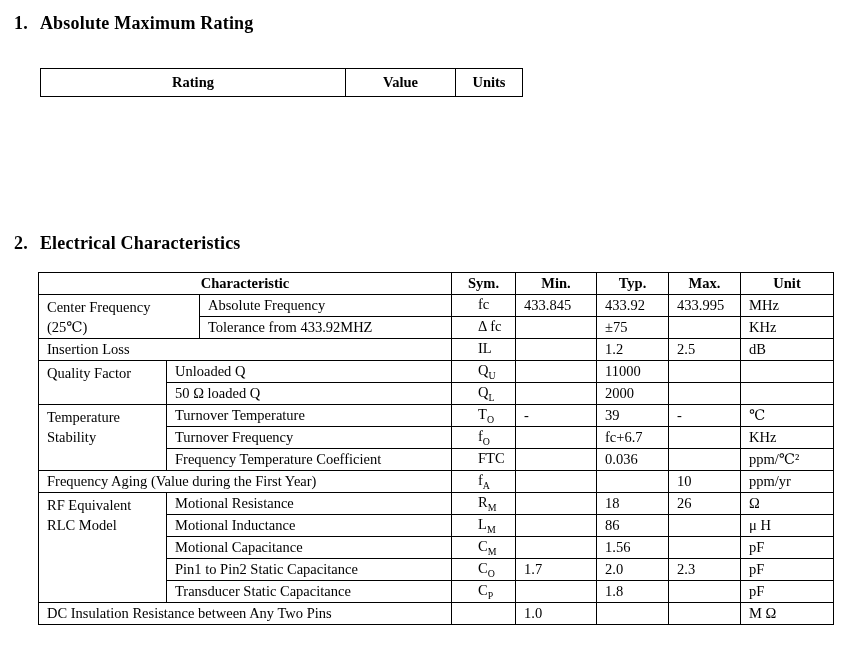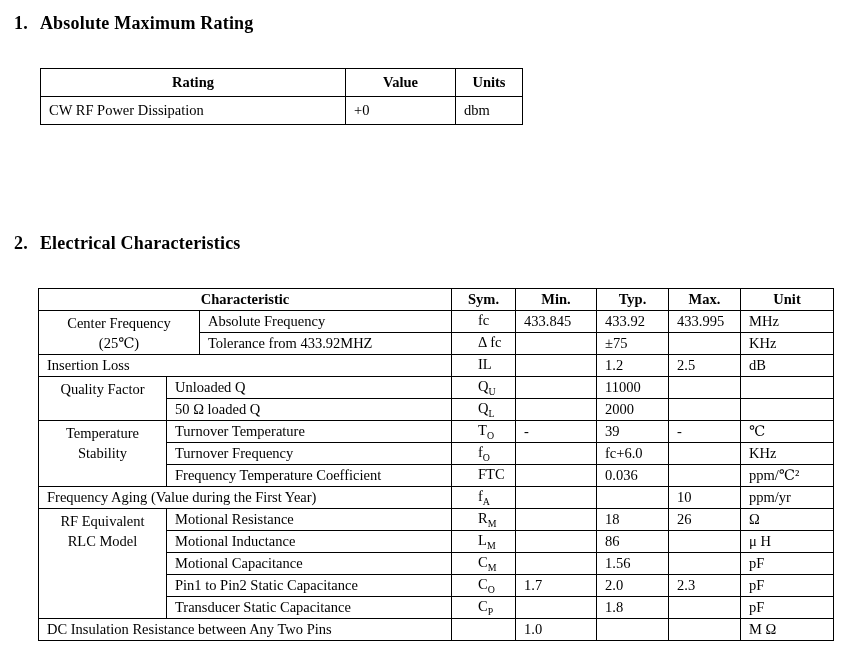--- a/index.html
+++ b/index.html
@@ -23,24 +23,24 @@
     border:1px solid #000;
     padding:0 8px;
     white-space:nowrap; overflow:hidden;
   }
   th { text-align:center; font-weight:bold; }
   td { text-align:left; font-weight:normal; }
 
   #amr-table { left:40px; top:68px; width:482px; }
   #amr-table td, #amr-table th { height:28px; }
 
-  #ec-table { left:38px; top:288px; width:795px; }
+  #ec-table { left:38px; top:272px; width:795px; }
   #ec-table td, #ec-table th { height:22px; }
 
-  .group-cell { vertical-align:top; padding-top:2px; line-height:20px;text-align:center; }
+  .group-cell { vertical-align:top; padding-top:2px; line-height:20px; }
   .sym-cell { padding-left:26px; }
   sub { font-size:0.68em; }
 </style>
 </head>
 <body>
 
 <div class="page">
 
   <div class="section-heading" id="sec1-heading">
     <span>1.</span>
@@ -51,25 +51,20 @@
     <colgroup>
         <col style="width:305px">
         <col style="width:110px">
         <col style="width:67px">
       </colgroup>
     <tbody>
       <tr>
         <th>Rating</th>
         <th>Value</th>
         <th>Units</th>
-      </tr>
-      <tr>
-        <td>CW RF Power Dissipation</td>
-        <td>+0</td>
-        <td>dbm</td>
       </tr>
     </tbody>
   </table>
 
   <div class="section-heading" id="sec2-heading">
     <span>2.</span>
     <span>Electrical Characteristics</span>
   </div>
 
   <table id="ec-table">
@@ -152,21 +147,21 @@
         <td class="sym-cell"><span>T</span><sub>O</sub></td>
         <td>-</td>
         <td>39</td>
         <td>-</td>
         <td>℃</td>
       </tr>
       <tr>
         <td colspan="2">Turnover Frequency</td>
         <td class="sym-cell"><span>f</span><sub>O</sub></td>
         <td></td>
-        <td>fc+6.0</td>
+        <td>fc+6.7</td>
         <td></td>
         <td>KHz</td>
       </tr>
       <tr>
         <td colspan="2">Frequency Temperature Coefficient</td>
         <td class="sym-cell"><span>FTC</span><sub></sub></td>
         <td></td>
         <td>0.036</td>
         <td></td>
         <td>ppm/℃²</td>

